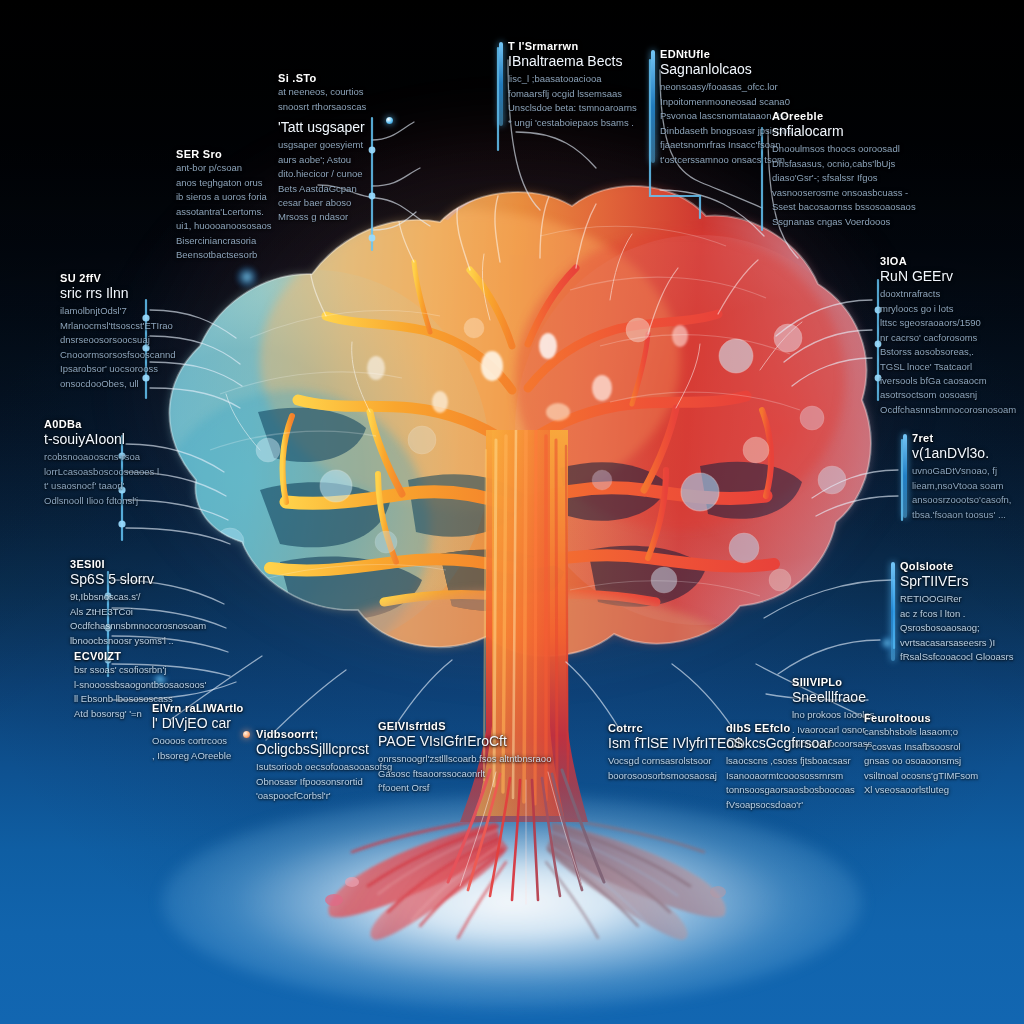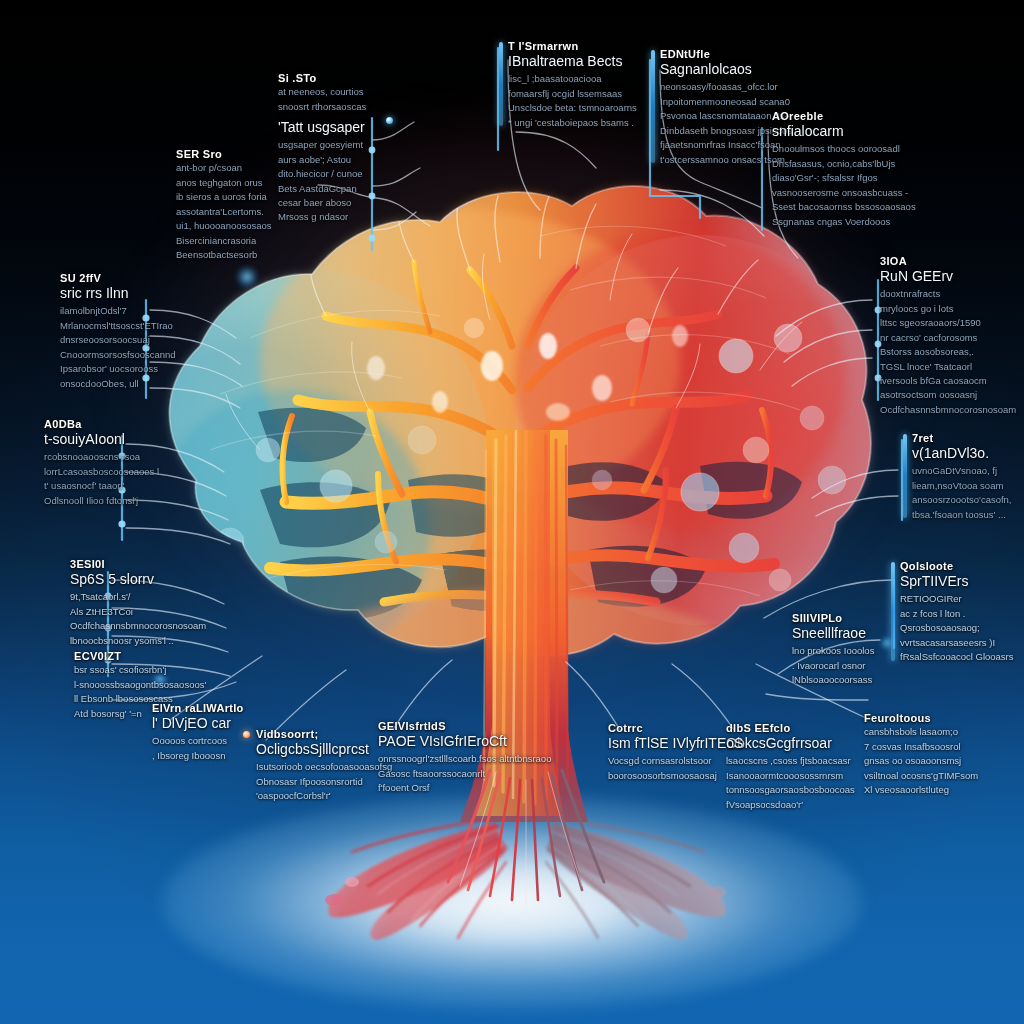--- a/index.html
+++ b/index.html
@@ -709,21 +709,21 @@
     <div class="co-sub">SprTIIVErs</div>
     <div class="co-body">
       <div>RETIOOGIRer</div>
       <div>ac  z  fcos l lton .</div>
       <div>Qsrosbosoaosaog;</div>
       <div>vvrtsacasarsaseesrs )I</div>
       <div>fRsalSsfcooacocl Glooasrs</div>
     </div>
   </div>
 
-  <div class="callout light nobar" style="left:792px; top:612px;">
+  <div class="callout light nobar" style="left:792px; top:676px;">
 
     <div class="co-head">SIlIVIPLo</div>
     <div class="co-sub">Sneelllfraoe</div>
     <div class="co-body">
       <div>lno  prokoos Iooolos</div>
       <div>.  Ivaorocarl osnor</div>
       <div>lNblsoaoocoorsass</div>
     </div>
   </div>
 
@@ -763,21 +763,21 @@
       <div>t'  usaosnocf'  taaorl'</div>
       <div>Odlsnooll Ilioo fdtonsl'j</div>
     </div>
   </div>
 
   <div class="callout light nobar" style="left:70px; top:558px;">
 
     <div class="co-head">3ESI0I</div>
     <div class="co-sub">Sp6S 5 slorrv</div>
     <div class="co-body">
-      <div>9t,Tsatcaorl.s'/</div>
+      <div>9t,Ibbsnoscas.s'/</div>
       <div>Als  ZtHE3TCoi</div>
       <div>Ocdfchasnnsbmnocorosnosoam</div>
       <div>lbnoocbsnoosr  ysoms'l ..</div>
     </div>
   </div>
 
   <div class="callout light nobar" style="left:74px; top:650px;">
 
     <div class="co-head">ECV0IZT</div>
     <div class="co-body">
@@ -787,21 +787,21 @@
       <div>Atd bosorsg'  '=n</div>
     </div>
   </div>
 
   <div class="callout light nobar" style="left:152px; top:702px;">
 
     <div class="co-head">ElVrn raLIWArtIo</div>
     <div class="co-sub">l'  DlVjEO car</div>
     <div class="co-body">
       <div>Ooooos cortrcoos</div>
-      <div> ,  Ibsoreg  Ibooosn</div>
+      <div> ,  Ibsoreg  AOreeble</div>
     </div>
   </div>
 
   <div class="callout light nobar" style="left:256px; top:728px;">
 
     <div class="co-head">Vidbsoorrt;</div>
     <div class="co-sub">OcligcbsSjlllcprcst</div>
     <div class="co-body">
       <div>Isutsorioob oecsofooasooasofsg</div>
       <div>Obnosasr Ifpoosonsrortid</div>

